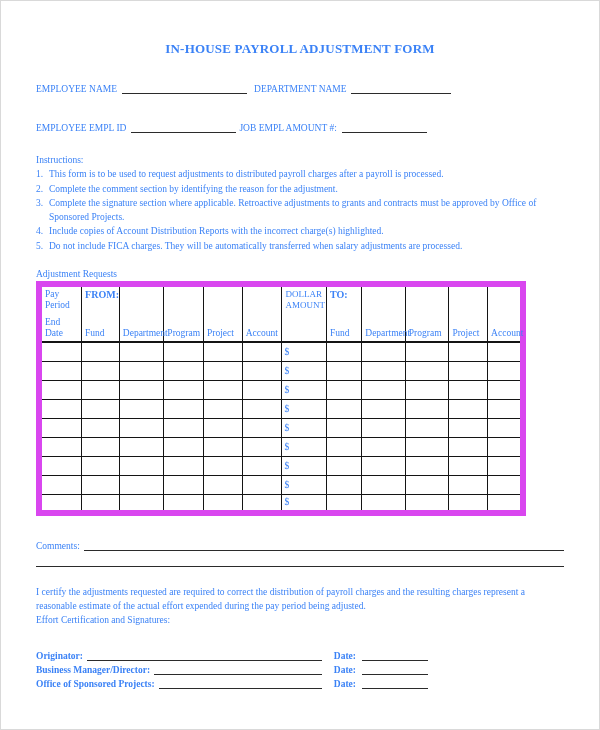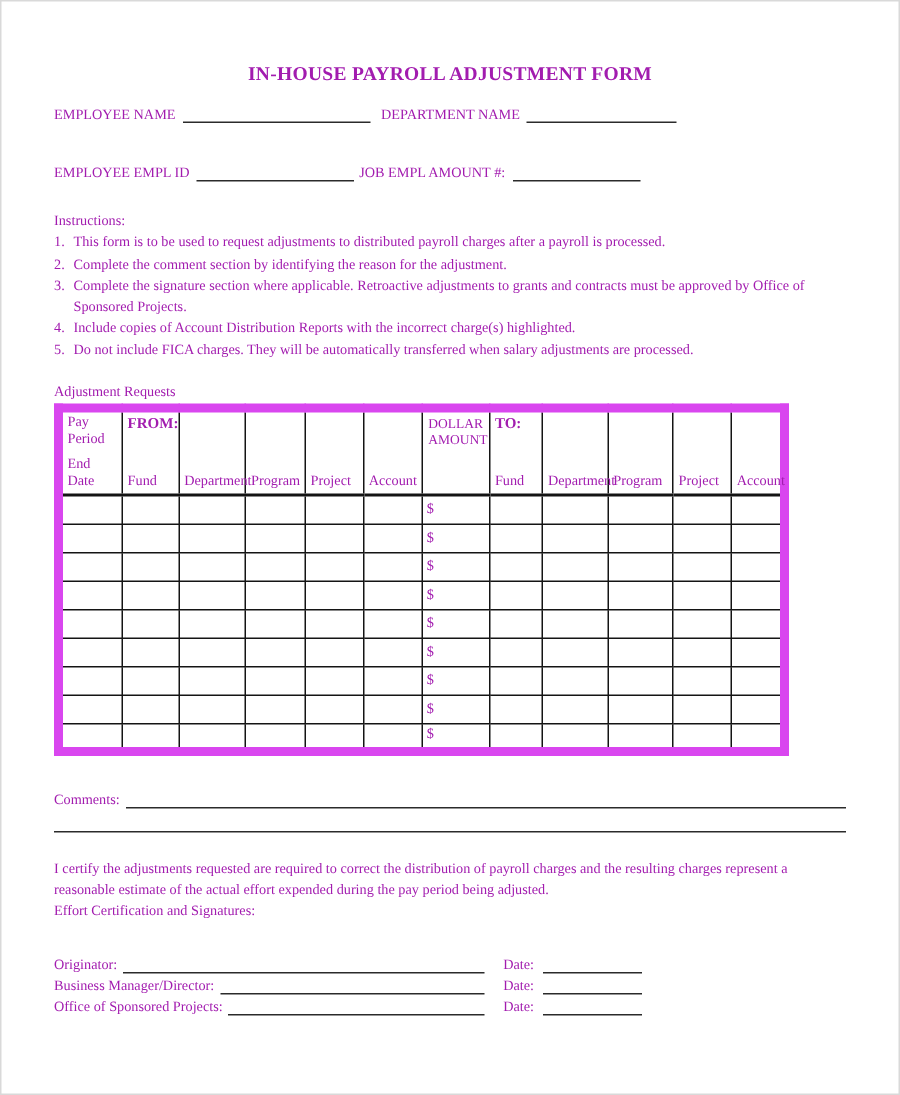--- a/index.html
+++ b/index.html
@@ -3,29 +3,29 @@
 <meta charset="utf-8">
 <style>
   * { margin:0; padding:0; box-sizing:border-box; }
   html,body { background:#ffffff; }
   body { width:600px; height:730px; }
   .page {
     width:600px; height:730px; background:#fff;
     border:1px solid #d9d9d9;
     padding:0 35px;
     font-family:"Liberation Serif","DejaVu Serif",serif;
-    color:#a21caf;
+    color:#3b82f6;
     overflow:hidden;
   }
   .title {
     margin-top:40px; text-align:center;
     font-size:13px; font-weight:700; letter-spacing:0.2px;
   }
   .field-row { display:flex; align-items:flex-end; font-size:9.5px; white-space:nowrap; }
-  .row1 { margin-top:14px; }
+  .row1 { margin-top:26px; }
   .row2 { margin-top:28px; }
   .blank { display:inline-block; border-bottom:1px solid #2b2b2b; height:11px; }
   .b-name { width:125px; margin-left:5px; }
   .b-dept { width:100px; margin-left:4px; }
   .lbl-dept { margin-left:7px; }
   .b-id { width:105px; margin-left:5px; }
   .lbl-job { margin-left:3px; }
   .b-rec { width:85px; margin-left:5px; }
 
   .instructions { margin-top:20px; font-size:9.5px; line-height:14.3px; }
@@ -54,21 +54,21 @@
   .dollar-head { font-size:9px; line-height:11px; }
   .adj-table td { height:19px; font-size:9.5px; vertical-align:middle;
                   padding:0 2px; text-align:left; }
 
   .comments-row { display:flex; align-items:flex-end; margin-top:24px; font-size:9.5px; }
   .comments-row .flexline { flex:1; margin-left:4px; height:11px; border-bottom:1px solid #2b2b2b; }
   .comments-line2 { width:100%; height:16px; border-bottom:1px solid #2b2b2b; }
 
   .effort { margin-top:18px; font-size:9.5px; line-height:14px; }
 
-  .signatures { margin-top:20px; width:392px; font-size:9.5px; }
+  .signatures { margin-top:20px; width:392px; font-size:9.5px;font-weight:bold; }
   .sig-row { display:flex; align-items:flex-end; height:14px; }
   .sig-label { white-space:nowrap; padding-right:4px; }
   .sig-line { flex:1; border-bottom:1px solid #2b2b2b; height:10px; }
   .date-label { white-space:nowrap; margin-left:12px; padding-right:6px; }
   .date-line { width:66px; border-bottom:1px solid #2b2b2b; height:10px; }
 </style>
 </head>
 <body>
 
 <div class="page">

